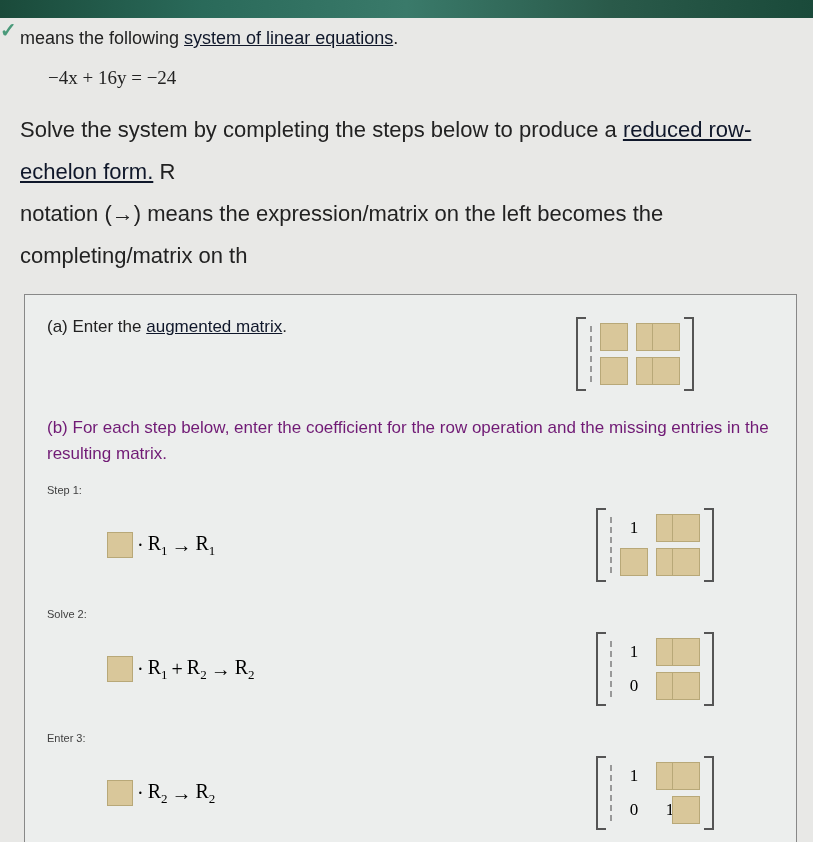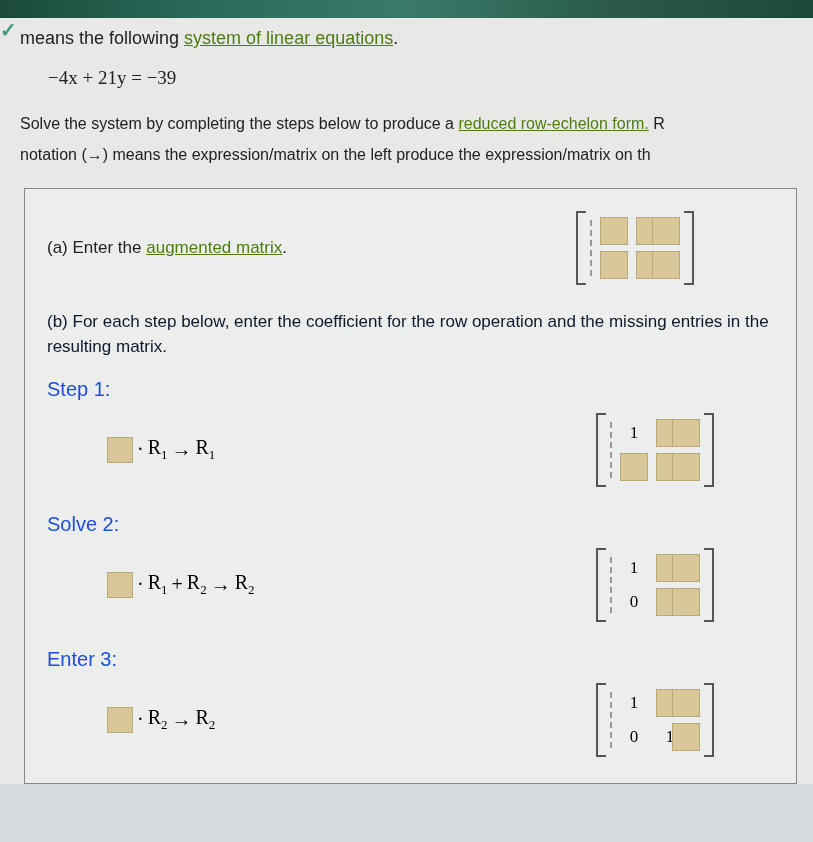--- a/index.html
+++ b/index.html
@@ -29,45 +29,45 @@
       background: #e8e8e6;
     }
     .question-text {
       font-size: 18px;
       color: #222;
       margin-bottom: 16px;
       line-height: 1.4;
     }
     .link-text {
       text-decoration: underline;
-      color: #4d7c0f;
+      color: #0f172a;
       cursor: pointer;
     }
     .equations {
       margin: 14px 0 20px 28px;
       font-size: 19px;
       color: #222;
       font-family: 'Times New Roman', serif;
     }
     .equations div { margin-bottom: 4px; }
     .instruction {
-      font-size: 16px;
+      font-size: 22px;
       color: #222;
       line-height: 1.9;
       margin-bottom: 18px;
     }
     .work-box {
       border: 1px solid #888;
       background: #eceeed;
       padding: 22px 22px 0 22px;
       margin: 0 4px;
     }
     .part-row {
       display: flex;
-      align-items: center;
+      align-items: flex-start;
       margin-bottom: 24px;
     }
     .part-text {
       font-size: 17px;
       color: #222;
       flex: 0 0 auto;
     }
     .matrix-wrap {
       display: inline-flex;
       align-items: center;
@@ -109,22 +109,22 @@
     .cell-fixed {
       width: 28px;
       height: 28px;
       display: flex;
       align-items: center;
       justify-content: center;
       font-size: 17px;
       font-family: 'Times New Roman', serif;
     }
     .step-label {
-      font-size: 20px;
-      color: #1d4ed8;
+      font-size: 11px;
+      color: #404040;
       margin: 18px 0 12px 0;
     }
     .step-row {
       display: flex;
       align-items: center;
       margin-bottom: 26px;
     }
     .operation {
       font-family: 'Times New Roman', serif;
       font-size: 20px;
@@ -135,21 +135,21 @@
     }
     .operation .coef-input {
       width: 26px;
       height: 26px;
       background: #d9c79a;
       border: 1px solid #b8a878;
     }
     .sub { font-size: 13px; vertical-align: sub; }
     .part-b-text {
       font-size: 17px;
-      color: #0f172a;
+      color: #701a75;
       line-height: 1.5;
       margin-bottom: 18px;
     }
     .right-matrix {
       margin-left: auto;
       margin-right: 60px;
     }
     .divider-span {
       grid-row: 1 / span 2;
       border-left: 2px dashed #999;
@@ -164,26 +164,26 @@
 <div class="topbar"></div>
 <span class="checkmark">✓</span>
 
 <div class="content">
 
   <div class="question-text">
     <span>means the following </span><span class="link-text">system of linear equations</span><span>.</span>
   </div>
 
   <div class="equations">
-    <div>−4x + 21y = −39</div>
+    <div>−4x + 16y = −24</div>
   </div>
 
   <div class="instruction">
     <span>Solve the system by completing the steps below to produce a </span><span class="link-text">reduced row-echelon form.</span><span> R</span><br>
-    <span>notation (→) means the expression/matrix on the left produce the expression/matrix on th</span>
+    <span>notation (→) means the expression/matrix on the left becomes the completing/matrix on th</span>
   </div>
 
   <div class="work-box">
 
     <div class="part-row">
       <div class="part-text">
         <span>(a) Enter the </span><span class="link-text">augmented matrix</span><span>.</span>
       </div>
       <div class="matrix-wrap">
         <div class="matrix">

